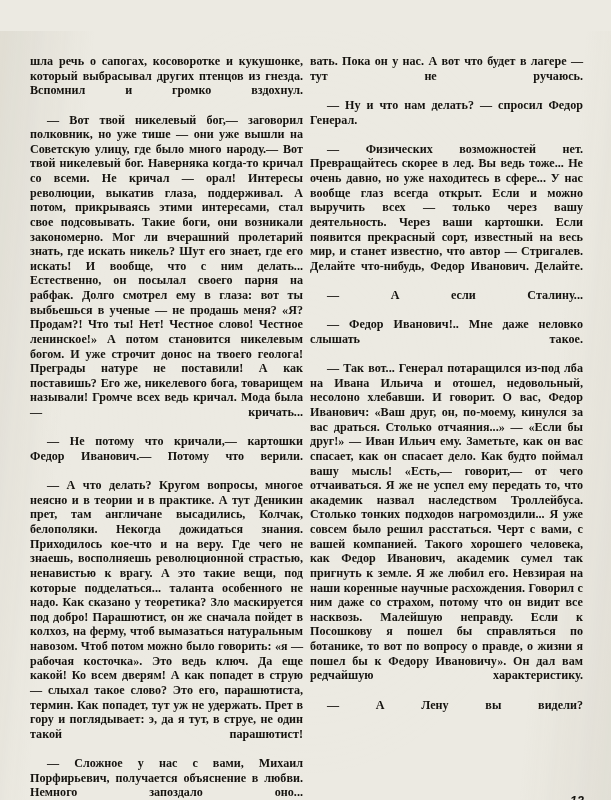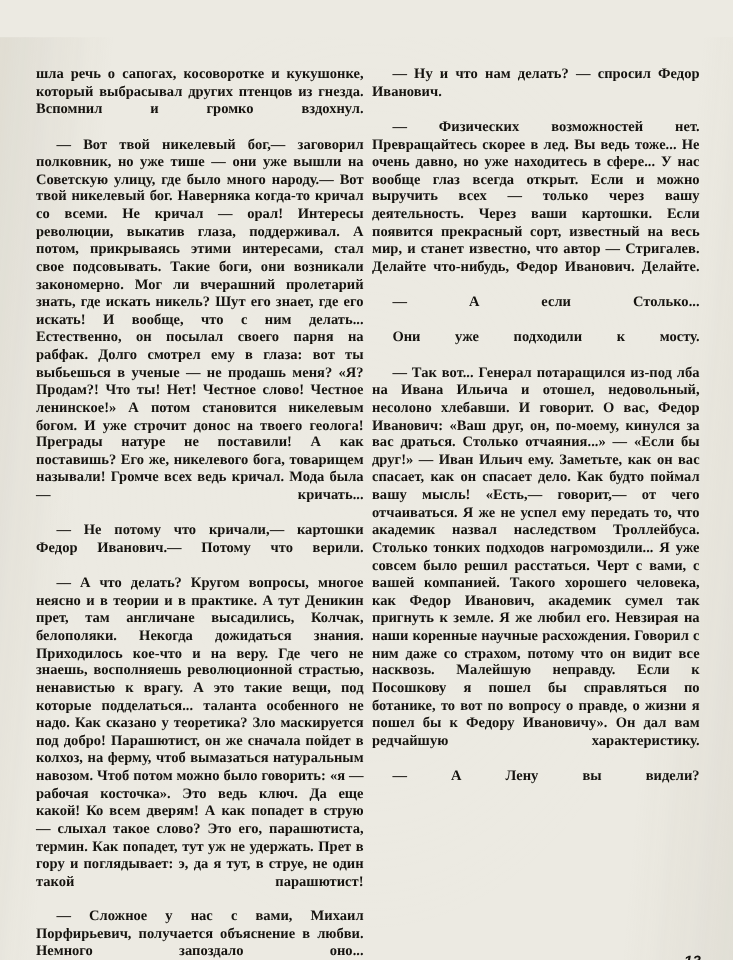--- a/index.html
+++ b/index.html
@@ -93,24 +93,25 @@
       <p class="noind">шла речь о сапогах, косоворотке и кукушонке, который выбрасывал других птенцов из гнезда. Вспомнил и громко вздохнул.</p>
       <p class="ind">— Вот твой никелевый бог,— заговорил полковник, но уже тише — они уже вышли на Советскую улицу, где было много народу.— Вот твой никелевый бог. Наверняка когда-то кричал со всеми. Не кричал — орал! Интересы революции, выкатив глаза, поддерживал. А потом, прикрываясь этими интересами, стал свое подсовывать. Такие боги, они возникали закономерно. Мог ли вчерашний пролетарий знать, где искать никель? Шут его знает, где его искать! И вообще, что с ним делать... Естественно, он посылал своего парня на рабфак. Долго смотрел ему в глаза: вот ты выбьешься в ученые — не продашь меня? «Я? Продам?! Что ты! Нет! Честное слово! Честное ленинское!» А потом становится никелевым богом. И уже строчит донос на твоего геолога! Преграды натуре не поставили! А как поставишь? Его же, никелевого бога, товарищем называли! Громче всех ведь кричал. Мода была — кричать...</p>
       <p class="ind">— Не потому что кричали,— картошки Федор Иванович.— Потому что верили.</p>
       <p class="ind">— А что делать? Кругом вопросы, многое неясно и в теории и в практике. А тут Деникин прет, там англичане высадились, Колчак, белополяки. Некогда дожидаться знания. Приходилось кое-что и на веру. Где чего не знаешь, восполняешь революционной страстью, ненавистью к врагу. А это такие вещи, под которые подделаться... таланта особенного не надо. Как сказано у теоретика? Зло маскируется под добро! Парашютист, он же сначала пойдет в колхоз, на ферму, чтоб вымазаться натуральным навозом. Чтоб потом можно было говорить: «я — рабочая косточка». Это ведь ключ. Да еще какой! Ко всем дверям! А как попадет в струю — слыхал такое слово? Это его, парашютиста, термин. Как попадет, тут уж не удержать. Прет в гору и поглядывает: э, да я тут, в струе, не один такой парашютист!</p>
       <p class="ind">— Сложное у нас с вами, Михаил Порфирьевич, получается объяснение в любви. Немного запоздало оно...</p>
       <p class="ind">— Нет, не запоздало, Федор Иванович, не запоздало. Был, конечно, карантинный срок. Но все произошло у нас очень вовремя. Вы узнали ночью сапожок?</p>
 
     </div>
 
     <div class="col">
-      <p class="ind">— Ну и что нам делать? — спросил Федор Иванович.</p>
+      <p class="noind">вать. Пока он у нас. А вот что будет в лагере — тут не ручаюсь.</p>
+      <p class="ind">— Ну и что нам делать? — спросил Федор Генерал.</p>
       <p class="ind">— Физических возможностей нет. Превращайтесь скорее в лед. Вы ведь тоже... Не очень давно, но уже находитесь в сфере... У нас вообще глаз всегда открыт. Если и можно выручить всех — только через вашу деятельность. Через ваши картошки. Если появится прекрасный сорт, известный на весь мир, и станет известно, что автор — Стригалев. Делайте что-нибудь, Федор Иванович. Делайте.</p>
-      <p class="ind">— А если Столько...</p>
-      <p class="ind">Они уже подходили к мосту.</p>
+      <p class="ind">— А если Сталину...</p>
+      <p class="ind">— Федор Иванович!.. Мне даже неловко слышать такое.</p>
       <p class="ind">— Так вот... Генерал потаращился из-под лба на Ивана Ильича и отошел, недовольный, несолоно хлебавши. И говорит. О вас, Федор Иванович: «Ваш друг, он, по-моему, кинулся за вас драться. Столько отчаяния...» — «Если бы друг!» — Иван Ильич ему. Заметьте, как он вас спасает, как он спасает дело. Как будто поймал вашу мысль! «Есть,— говорит,— от чего отчаиваться. Я же не успел ему передать то, что академик назвал наследством Троллейбуса. Столько тонких подходов нагромоздили... Я уже совсем было решил расстаться. Черт с вами, с вашей компанией. Такого хорошего человека, как Федор Иванович, академик сумел так пригнуть к земле. Я же любил его. Невзирая на наши коренные научные расхождения. Говорил с ним даже со страхом, потому что он видит все насквозь. Малейшую неправду. Если к Посошкову я пошел бы справляться по ботанике, то вот по вопросу о правде, о жизни я пошел бы к Федору Ивановичу». Он дал вам редчайшую характеристику.</p>
       <p class="ind">— А Лену вы видели?</p>
 
     </div>
 
   </div>
 
   <div class="folio">13</div>
 
 </div>

